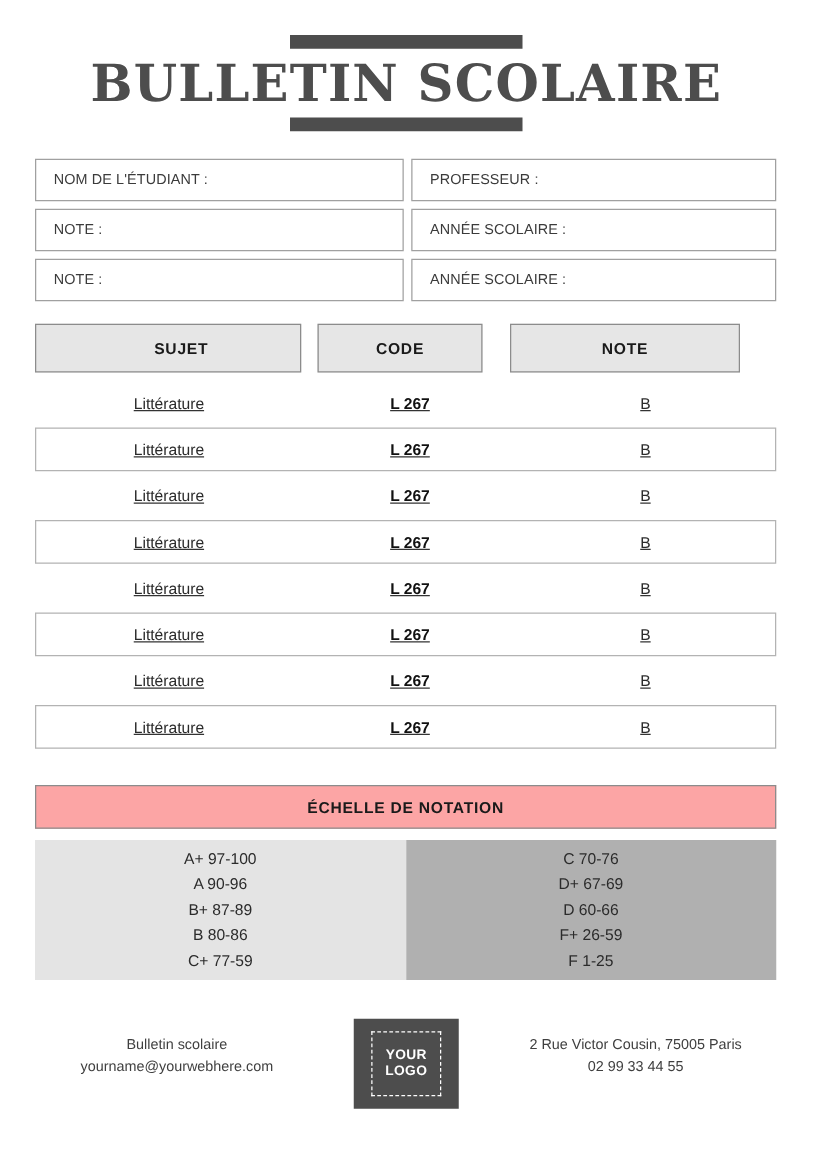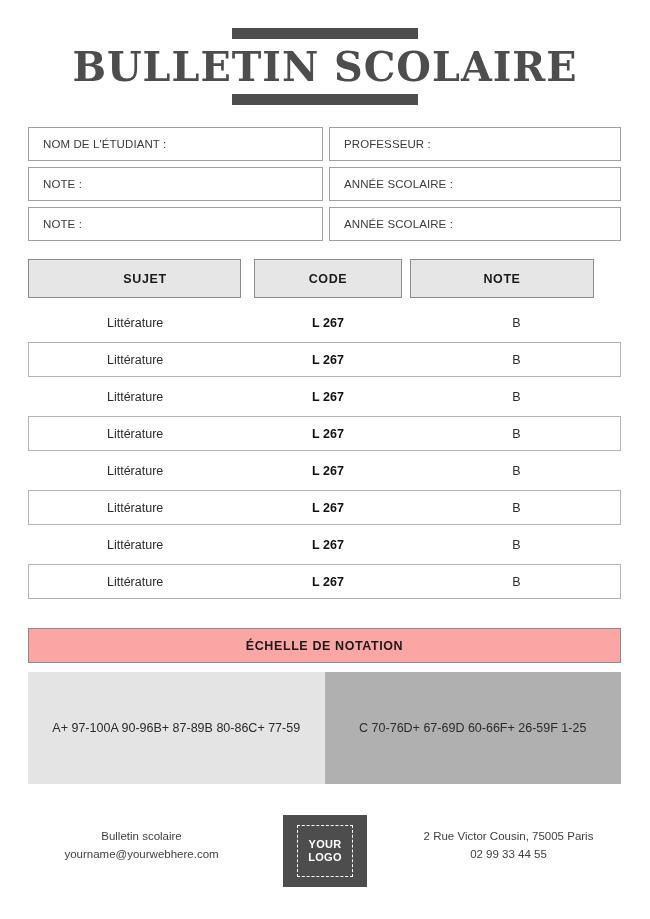--- a/index.html
+++ b/index.html
@@ -90,30 +90,31 @@
     height: 39px;
     display: flex;
     align-items: center;
     justify-content: center;
     font-size: 12.5px;
     font-weight: bold;
     letter-spacing: 0.6px;
     color: #1a1a1a;
   }
   .th.c-sujet { width: 213px; margin-right: 13px; padding-left: 21px; }
-  .th.c-code  { width: 148px; margin-right: 8px; }
+  .th.c-code  { width: 132px; margin-right: 22px; }
   .th.c-note  { width: 184px; }
 
   .tr {
     display: flex;
     align-items: center;
     height: 35px;
     box-sizing: border-box;
     border: 1px solid transparent;
     margin-bottom: 2px;
+    text-decoration: underline;
   }
   .tr.boxed {
     border: 1px solid #b3b3b3;
   }
   .td {
     display: flex;
     align-items: center;
     justify-content: center;
     font-size: 12.5px;
     color: #2b2b2b;
@@ -142,21 +143,21 @@
     color: #1a1a1a;
   }
   .scale-panels {
     display: flex;
     margin-top: 9px;
     height: 112px;
   }
   .scale-col {
     flex: 1;
     display: flex;
-    flex-direction: row;
+    flex-direction: column;
     align-items: center;
     justify-content: center;
     padding: 6px 0;
     box-sizing: border-box;
   }
   .scale-col.light { background: #e4e4e4; }
   .scale-col.dark  { background: #b0b0b0; }
   .scale-col .entry {
     font-size: 12.5px;
     color: #2b2b2b;

